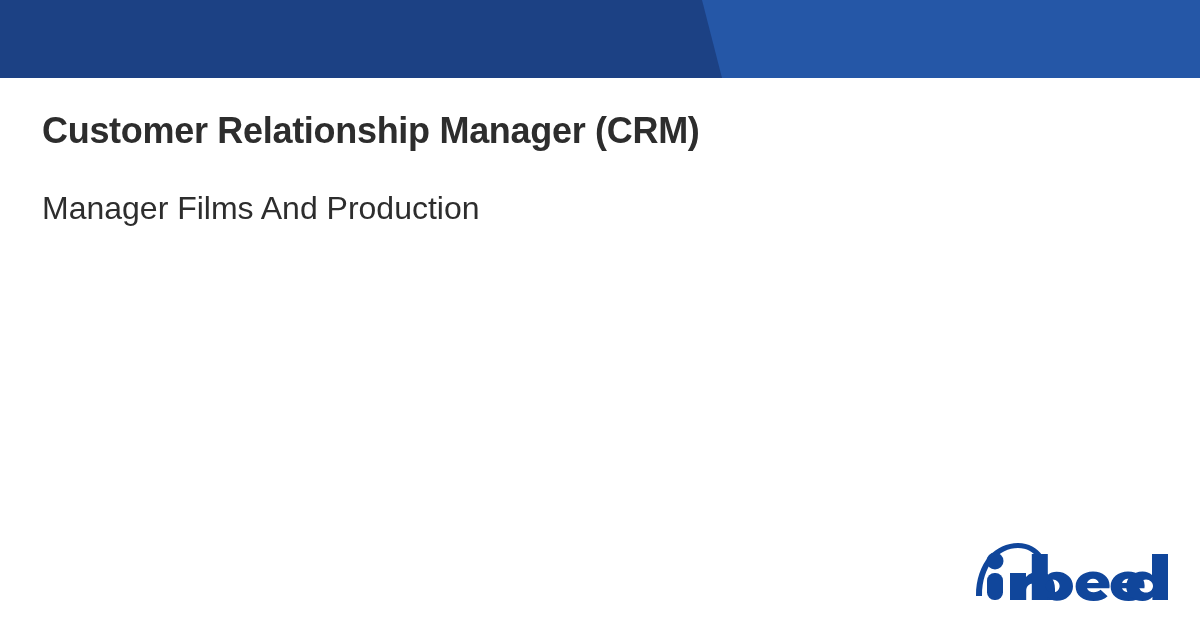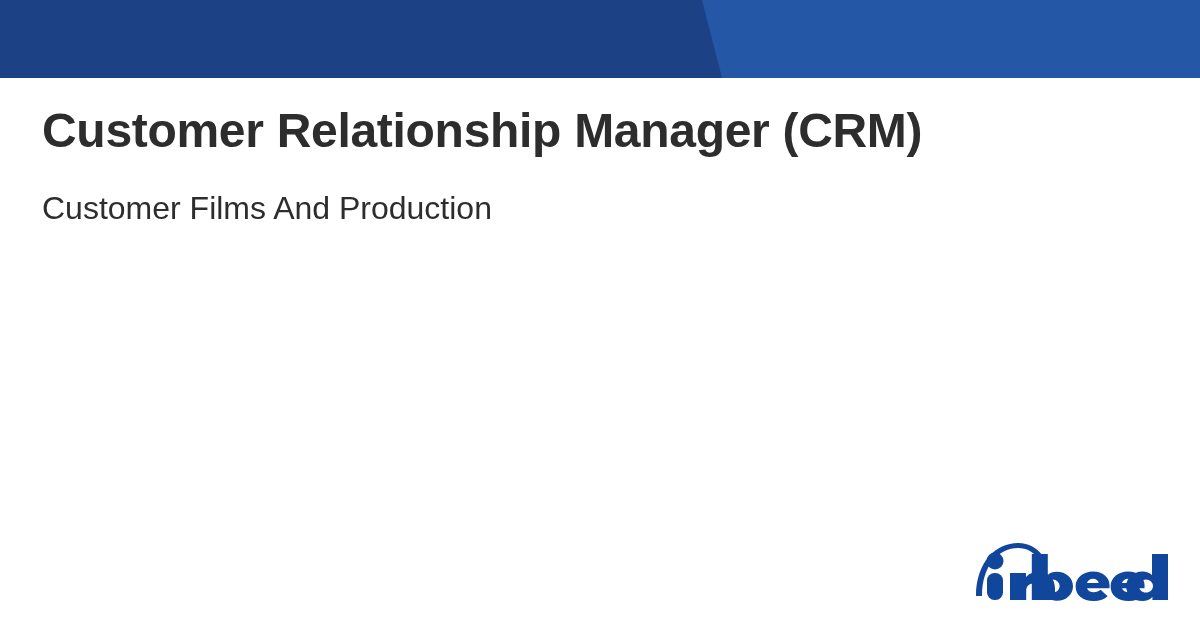--- a/index.html
+++ b/index.html
@@ -39,21 +39,21 @@
 
   
   .content {
     position: absolute;
     left: 42px;
     top: 96px;
     width: 1040px;
   }
   .job-title {
     margin: 0;
-    font-size: 48px;
+    font-size: 36px;
     line-height: 70px;
     font-weight: 700;
     color: #2d2d2d;
     letter-spacing: -0.3px;
     white-space: pre-line;
   }
   .company-name {
     margin: 0;
     padding-top: 22px;
     font-size: 32px;
@@ -83,21 +83,21 @@
 
   <div class="banner">
     <svg class="banner-svg" viewBox="0 0 1200 78" preserveAspectRatio="none">
       <rect x="0" y="0" width="1200" height="78" fill="#2557a7"></rect>
       <polygon points="0,0 702,0 722,78 0,78" fill="#1c4184"></polygon>
     </svg>
   </div>
 
   <div class="content">
     <h1 class="job-title">Customer Relationship Manager (CRM)</h1>
-    <p class="company-name">Customer Films And Production</p>
+    <p class="company-name">Manager Films And Production</p>
   </div>
 
   <div class="logo">
     <svg class="logo-svg" viewBox="0 0 196 62">
       <g fill="#10469b">
 
         <path d="M4 56 C4 22 24 3 46 3 C57 3 65 8 70 15 L66 18 C61 12 55 8 46 8 C27 8 10 25 10 56 Z"></path>
 
         <circle cx="23" cy="21" r="8.5"></circle>
 

